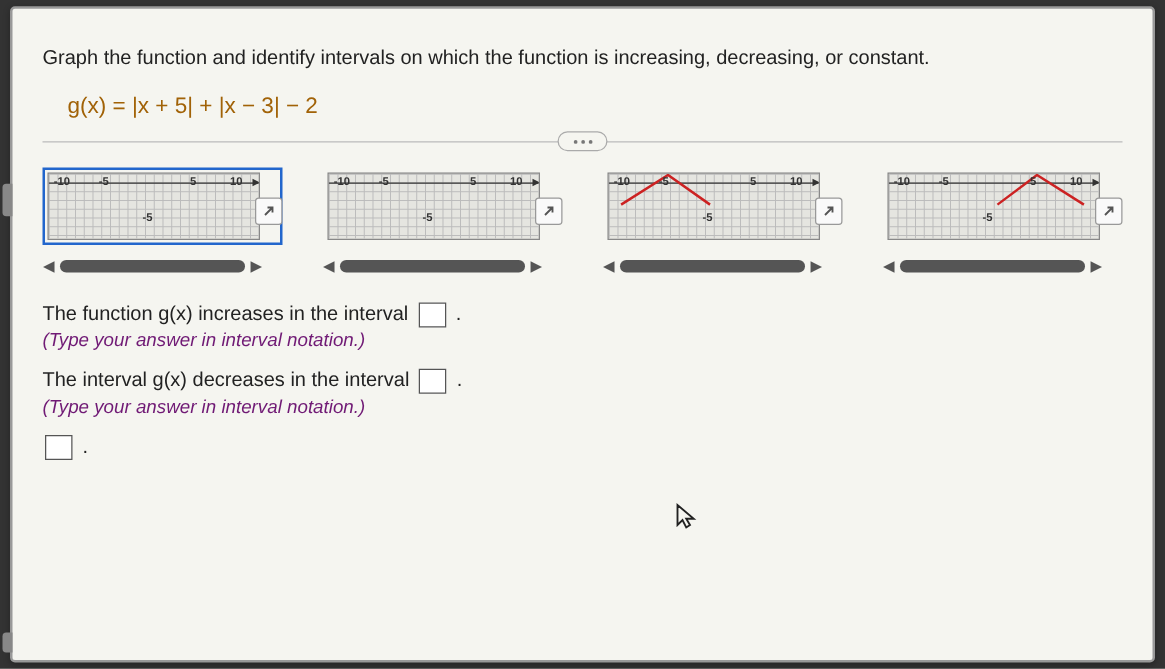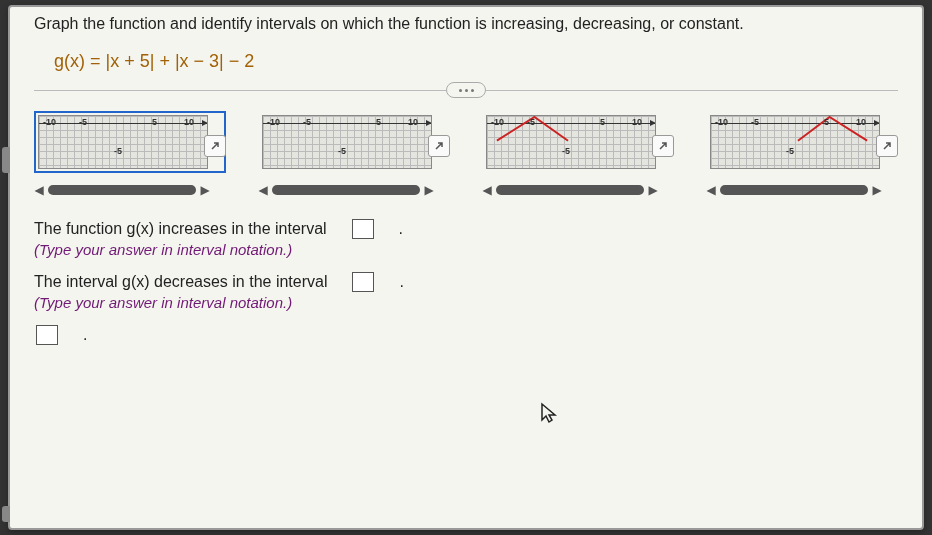--- a/index.html
+++ b/index.html
@@ -11,21 +11,21 @@
     overflow: hidden;
     position: relative;
   }
   .page {
     background: #f5f5f0;
     position: absolute;
     left: 8px; right: 8px; top: 5px; bottom: 5px;
     border: 2px solid #999;
     border-radius: 4px;
     box-shadow: 0 2px 6px rgba(0,0,0,0.3);
-    padding: 8px 24px;
+    padding: 31px 24px;
   }
   .instr { font-size: 16px; color: #222; margin-bottom: 18px; }
   .formula { font-size: 18px; color: #a16207; margin: 8px 0 18px 20px; }
   .divider {
     border-top: 1px solid #bbb;
     position: relative;
     margin: 16px 0 20px 0;
   }
   .divider .dots {
     position: absolute;
@@ -86,21 +86,21 @@
     display:flex;align-items:center;justify-content:center;
     cursor:pointer;
   }
   .scroll {
     display:flex;align-items:center;gap:4px;margin-top:10px;width:176px;
   }
   .scroll .arrow { font-size:12px;color:#555;cursor:pointer;user-select:none;width:10px;text-align:center;}
   .scroll .bar {
     flex:1;height:10px;background:#555;border-radius:5px;
   }
-  .qline { font-size:16px; color:#222; margin: 8px 0 2px 0; display:flex;align-items:center;gap:23px;}
+  .qline { font-size:16px; color:#222; margin: 8px 0 2px 0; display:flex;align-items:center;gap:6px;}
   .qhint { font-size:15px; color:#701a75; margin-bottom:14px;font-style:italic;}
   .box {
     display:inline-block;width:22px;height:20px;border:1px solid #555;background:#fff;margin:0 2px;
   }
   .cursor {
     position:absolute; left:530px; top:395px;
     font-size:20px; color:#222;
   }
   .lefttab { position:absolute; left:-8px; top:140px; width:8px; height:26px; background:#888;border-radius:3px 0 0 3px;}
   .lefttab2 { position:absolute; left:-8px; bottom:6px; width:8px; height:16px; background:#888;border-radius:3px 0 0 3px;}

